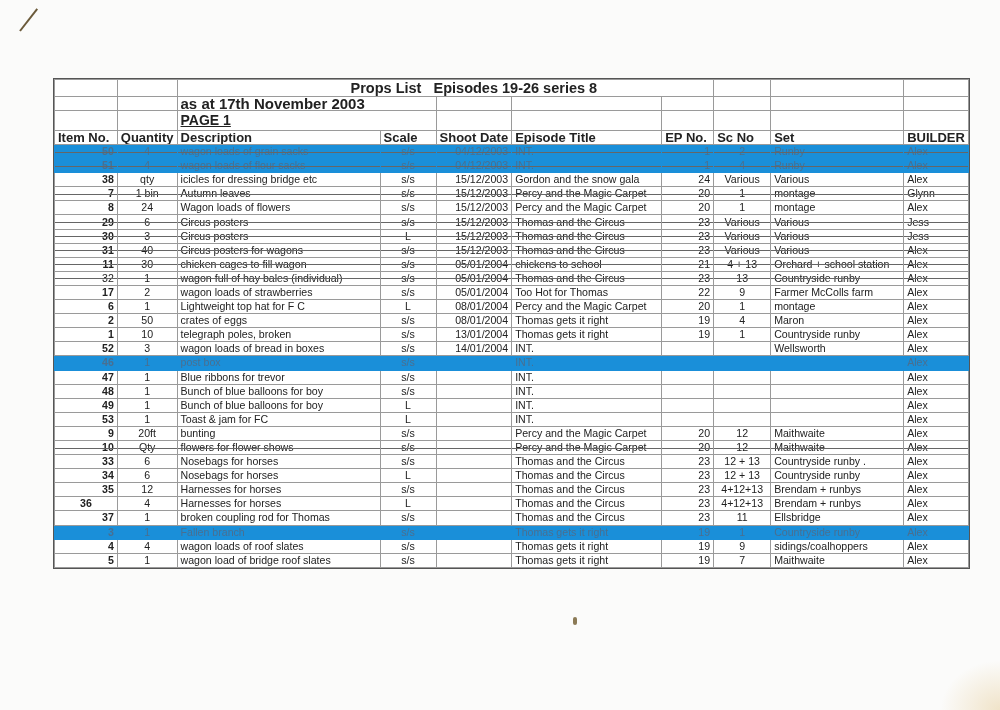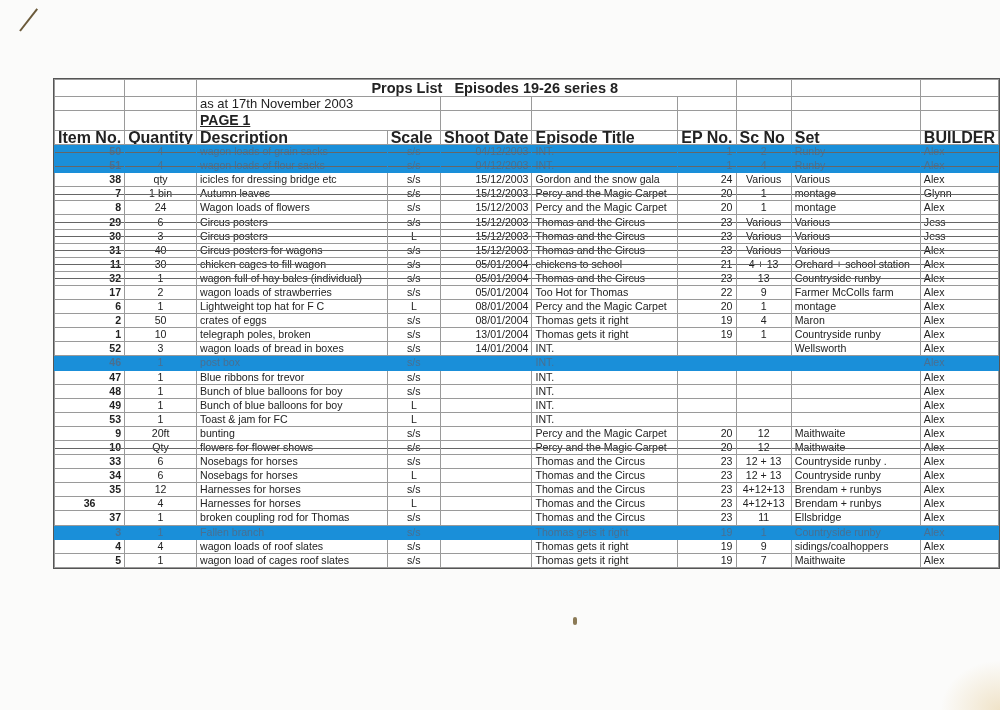--- a/index.html
+++ b/index.html
@@ -19,23 +19,23 @@
     background:#fff;
   }
   table { border-collapse:collapse; table-layout:fixed; font-size:10.6px; }
   td { border:1px solid #9a9a9a; padding:0 3px; height:13.1px; line-height:13px; white-space:nowrap; overflow:hidden; }
   td.r { text-align:right; }
   td.c { text-align:center; }
   tr.title td { height:16px; }
   tr.sub td { height:13px; }
   tr.page td { height:19px; }
   .title-text { font-weight:bold; font-size:14.5px; text-align:center; }
-  .sub-text { font-weight:normal; font-size:13px; }
+  .sub-text { font-weight:bold; font-size:15px; }
   .page-text { font-weight:bold; font-size:14px; text-decoration:underline; }
-  tr.head td { font-weight:bold; font-size:16px; height:13px; }
+  tr.head td { font-weight:bold; font-size:13px; height:13px; }
   tr.hl td { background:#1a8fd9; color:#4a6f90; border-color:#1a8fd9; }
   tr.struck td { position:relative; }
   tr.struck td::after {
     content:""; position:absolute; left:0; right:0; top:50%; height:1px; background:#666;
   }
   .spot { position:absolute; left:573px; top:617px; width:4px; height:8px; background:#8b7a55; border-radius:2px; }
   .stain { position:absolute; right:0; bottom:0; width:60px; height:50px;
     background:radial-gradient(ellipse at bottom right, #f0e3c8 0%, rgba(251,251,250,0) 70%); }
 </style>
 </head>
@@ -204,21 +204,21 @@
           <td>chicken cages to fill wagon</td>
           <td class="c">s/s</td>
           <td class="r">05/01/2004</td>
           <td>chickens to school</td>
           <td class="r">21</td>
           <td class="c">4 + 13</td>
           <td>Orchard + school station</td>
           <td>Alex</td>
         </tr>
         <tr class="struck">
-          <td class="r" style="font-weight: bold; margin-left: 15px;">32</td>
+          <td class="r" style="font-weight: normal; margin-left: 15px;">32</td>
           <td class="c">1</td>
           <td>wagon full of hay bales (individual)</td>
           <td class="c">s/s</td>
           <td class="r">05/01/2004</td>
           <td>Thomas and the Circus</td>
           <td class="r">23</td>
           <td class="c">13</td>
           <td>Countryside runby</td>
           <td>Alex</td>
         </tr>
@@ -446,21 +446,21 @@
           <td class="r"></td>
           <td>Thomas gets it right</td>
           <td class="r">19</td>
           <td class="c">9</td>
           <td>sidings/coalhoppers</td>
           <td>Alex</td>
         </tr>
         <tr class="">
           <td class="r" style="font-weight: bold;">5</td>
           <td class="c">1</td>
-          <td>wagon load of cages roof slates</td>
+          <td>wagon load of bridge roof slates</td>
           <td class="c">s/s</td>
           <td class="r"></td>
           <td>Thomas gets it right</td>
           <td class="r">19</td>
           <td class="c">7</td>
           <td>Maithwaite</td>
           <td>Alex</td>
         </tr>
       </tbody>
   </table>

